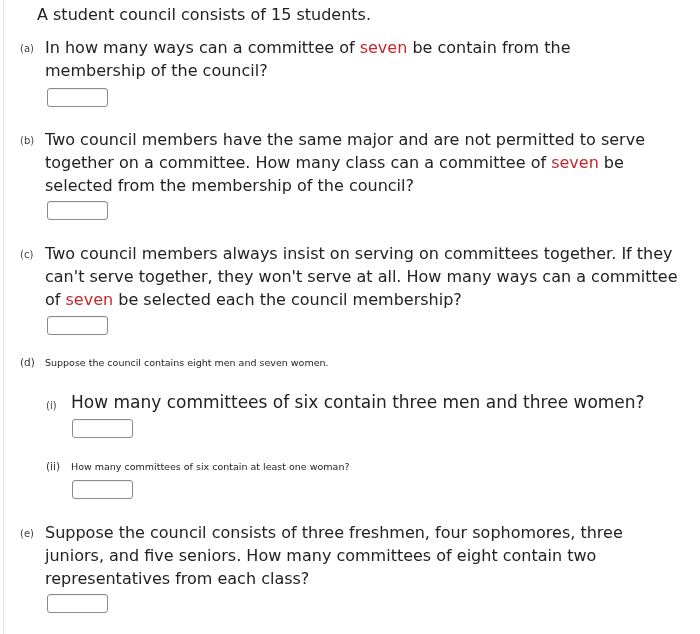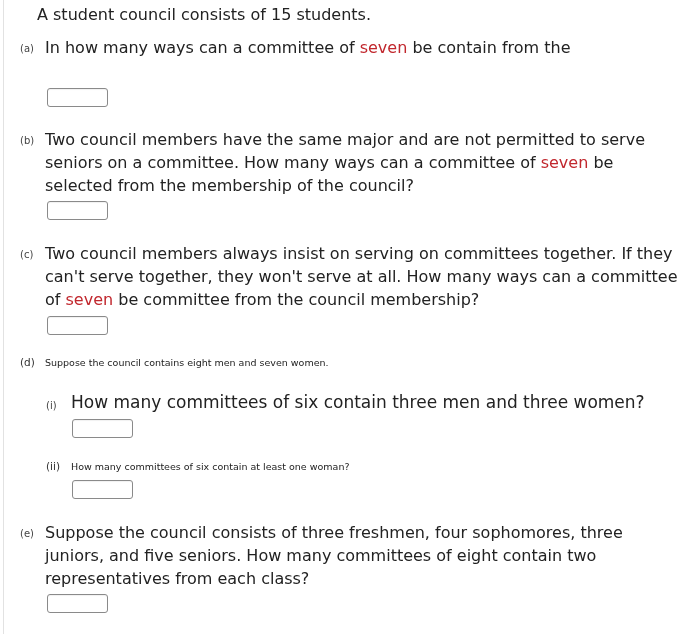--- a/index.html
+++ b/index.html
@@ -22,40 +22,41 @@
 <body>
 
 <div class="frame"></div>
 
 <div class="intro">A student council consists of 15 students.</div>
 
 <div class="part" style="top:36px;">
   <span class="lbl">(a)</span>
   <div class="txt">
     <span>In how many ways can a committee of </span><span class="red">seven</span><span> be contain from the</span><br>
+    <span>membership of the council?</span>
   </div>
 </div>
 <input class="box" style="left: 47px; top: 88px;" type="text" value="">
 
 <div class="part" style="top:128px;">
   <span class="lbl">(b)</span>
   <div class="txt">
     <span>Two council members have the same major and are not permitted to serve</span><br>
-    <span>seniors on a committee. How many ways can a committee of </span><span class="red">seven</span><span> be</span><br>
+    <span>together on a committee. How many class can a committee of </span><span class="red">seven</span><span> be</span><br>
     <span>selected from the membership of the council?</span>
   </div>
 </div>
 <input class="box" style="left: 47px; top: 201px;" type="text" value="">
 
 <div class="part" style="top:242px;">
   <span class="lbl">(c)</span>
   <div class="txt">
     <span>Two council members always insist on serving on committees together. If they</span><br>
     <span>can't serve together, they won't serve at all. How many ways can a committee</span><br>
-    <span>of </span><span class="red">seven</span><span> be committee from the council membership?</span>
+    <span>of </span><span class="red">seven</span><span> be selected each the council membership?</span>
   </div>
 </div>
 <input class="box" style="left: 47px; top: 316px;" type="text" value="">
 
 <div class="part small" style="top:355px;">
   <span class="smlbl" style="position:absolute; left:0; top:0;">(d)</span>
   <span style="position:absolute; left:25px; top:1px; font-size:9.5px; white-space:nowrap;">Suppose the council contains eight men and seven women.</span>
 </div>
 
 <div class="part" style="top:391px; left:46px;">

